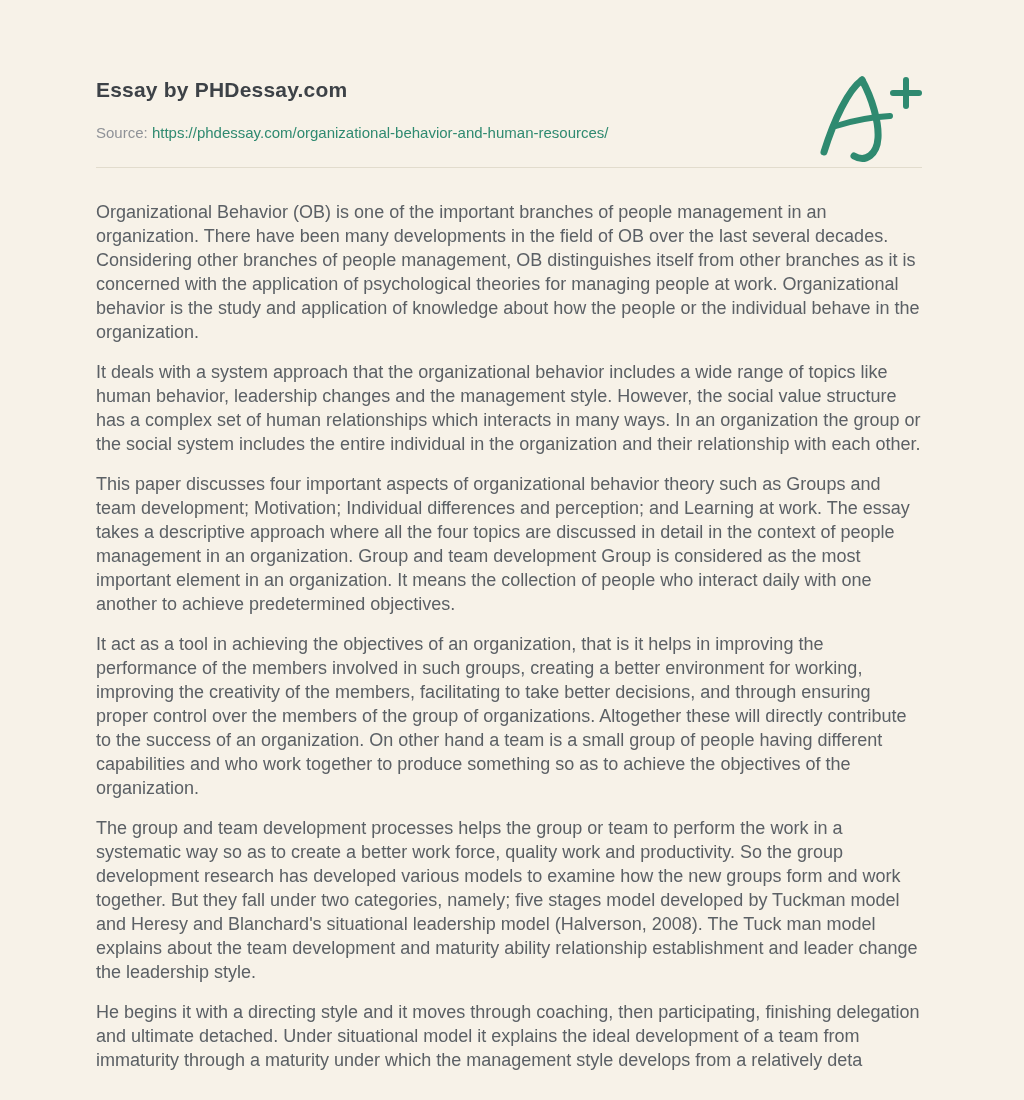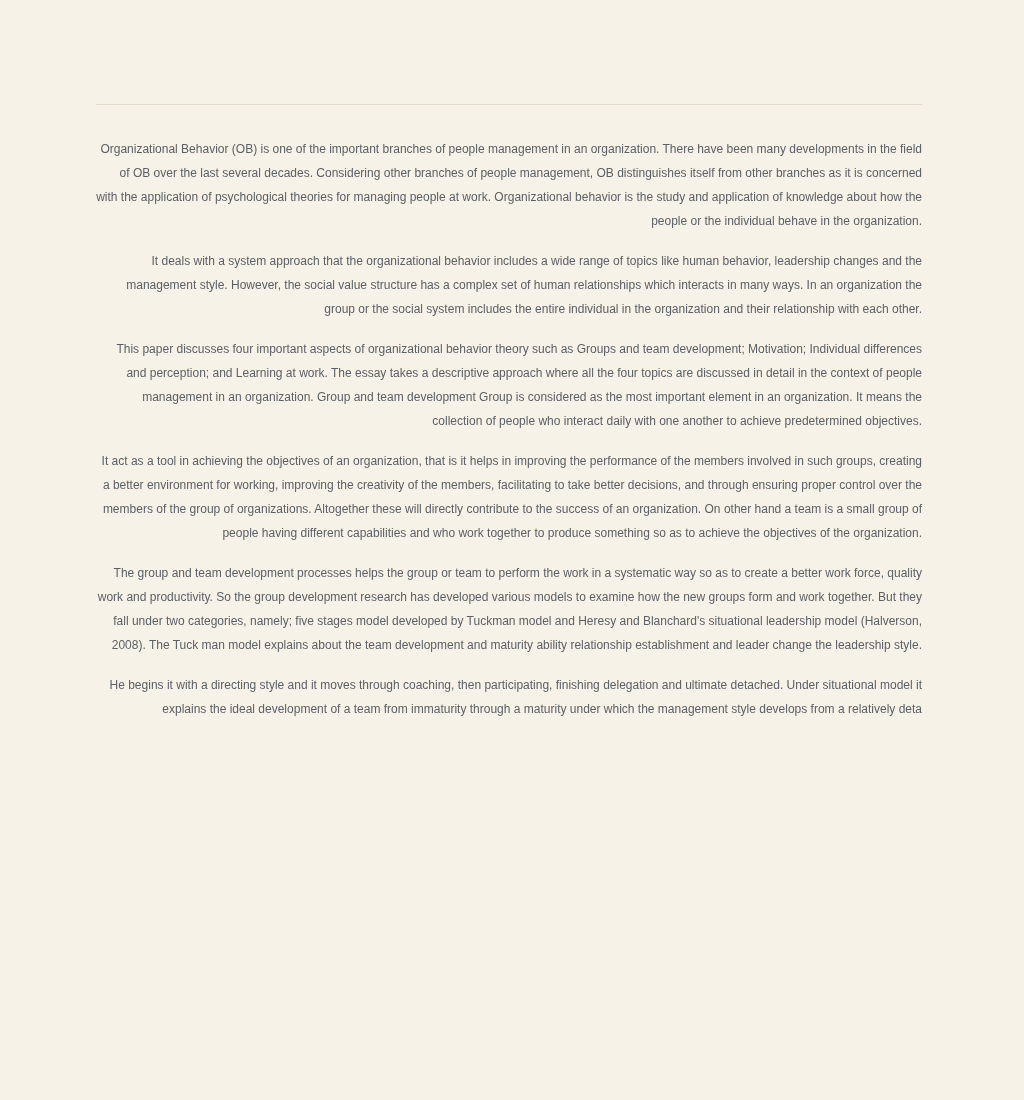--- a/index.html
+++ b/index.html
@@ -74,33 +74,54 @@
     font-weight: 700;
     color: #2e3338;
     letter-spacing: 0.2px;
   }
 
   .article-body {
     margin-top: 32px;
   }
 
   .article-body p {
-    font-size: 12px;
+    font-size: 18px;
     line-height: 24px;
     color: #5b6065;
     margin-bottom: 16px;
-    text-align: right;
   }
 </style>
 </head>
 <body>
 
 <div class="page">
   <div class="content">
 
+    <header class="header">
+      <div class="byline">Essay by PHDessay.com</div>
+      <div class="source-line">
+        <span class="source-label">Source:</span>
+        <a class="source-url">https://phdessay.com/organizational-behavior-and-human-resources/</a>
+      </div>
+
+      <div class="logo">
+        <svg viewBox="0 0 112 95" fill="none" xmlns="http://www.w3.org/2000/svg">
+
+          <path d="M8 82 C 18 50, 32 20, 46 10" stroke="#2f8a70" stroke-width="7" stroke-linecap="round" fill="none"></path>
+
+          <path d="M46 10 C 56 28, 63 52, 62 68 C 61 84, 50 93, 38 86" stroke="#2f8a70" stroke-width="7" stroke-linecap="round" fill="none"></path>
+
+          <path d="M20 56 C 38 50, 58 47, 74 46" stroke="#2f8a70" stroke-width="6" stroke-linecap="round" fill="none"></path>
+
+          <path d="M90 10 L90 36" stroke="#2f8a70" stroke-width="6" stroke-linecap="round" fill="none"></path>
+
+          <path d="M77 23 L103 23" stroke="#2f8a70" stroke-width="6" stroke-linecap="round" fill="none"></path>
+        </svg>
+      </div>
+    </header>
 
     <hr class="divider">
 
     <main>
 
       <div class="article-body">
         <p>Organizational Behavior (OB) is one of the important branches of people management in an organization. There have been many developments in the field of OB over the last several decades. Considering other branches of people management, OB distinguishes itself from other branches as it is concerned with the application of psychological theories for managing people at work. Organizational behavior is the study and application of knowledge about how the people or the individual behave in the organization.</p>
         <p>It deals with a system approach that the organizational behavior includes a wide range of topics like human behavior, leadership changes and the management style. However, the social value structure has a complex set of human relationships which interacts in many ways. In an organization the group or the social system includes the entire individual in the organization and their relationship with each other.</p>
         <p>This paper discusses four important aspects of organizational behavior theory such as Groups and team development; Motivation; Individual differences and perception; and Learning at work. The essay takes a descriptive approach where all the four topics are discussed in detail in the context of people management in an organization. Group and team development Group is considered as the most important element in an organization. It means the collection of people who interact daily with one another to achieve predetermined objectives.</p>
         <p>It act as a tool in achieving the objectives of an organization, that is it helps in improving the performance of the members involved in such groups, creating a better environment for working, improving the creativity of the members, facilitating to take better decisions, and through ensuring proper control over the members of the group of organizations. Altogether these will directly contribute to the success of an organization. On other hand a team is a small group of people having different capabilities and who work together to produce something so as to achieve the objectives of the organization.</p>

